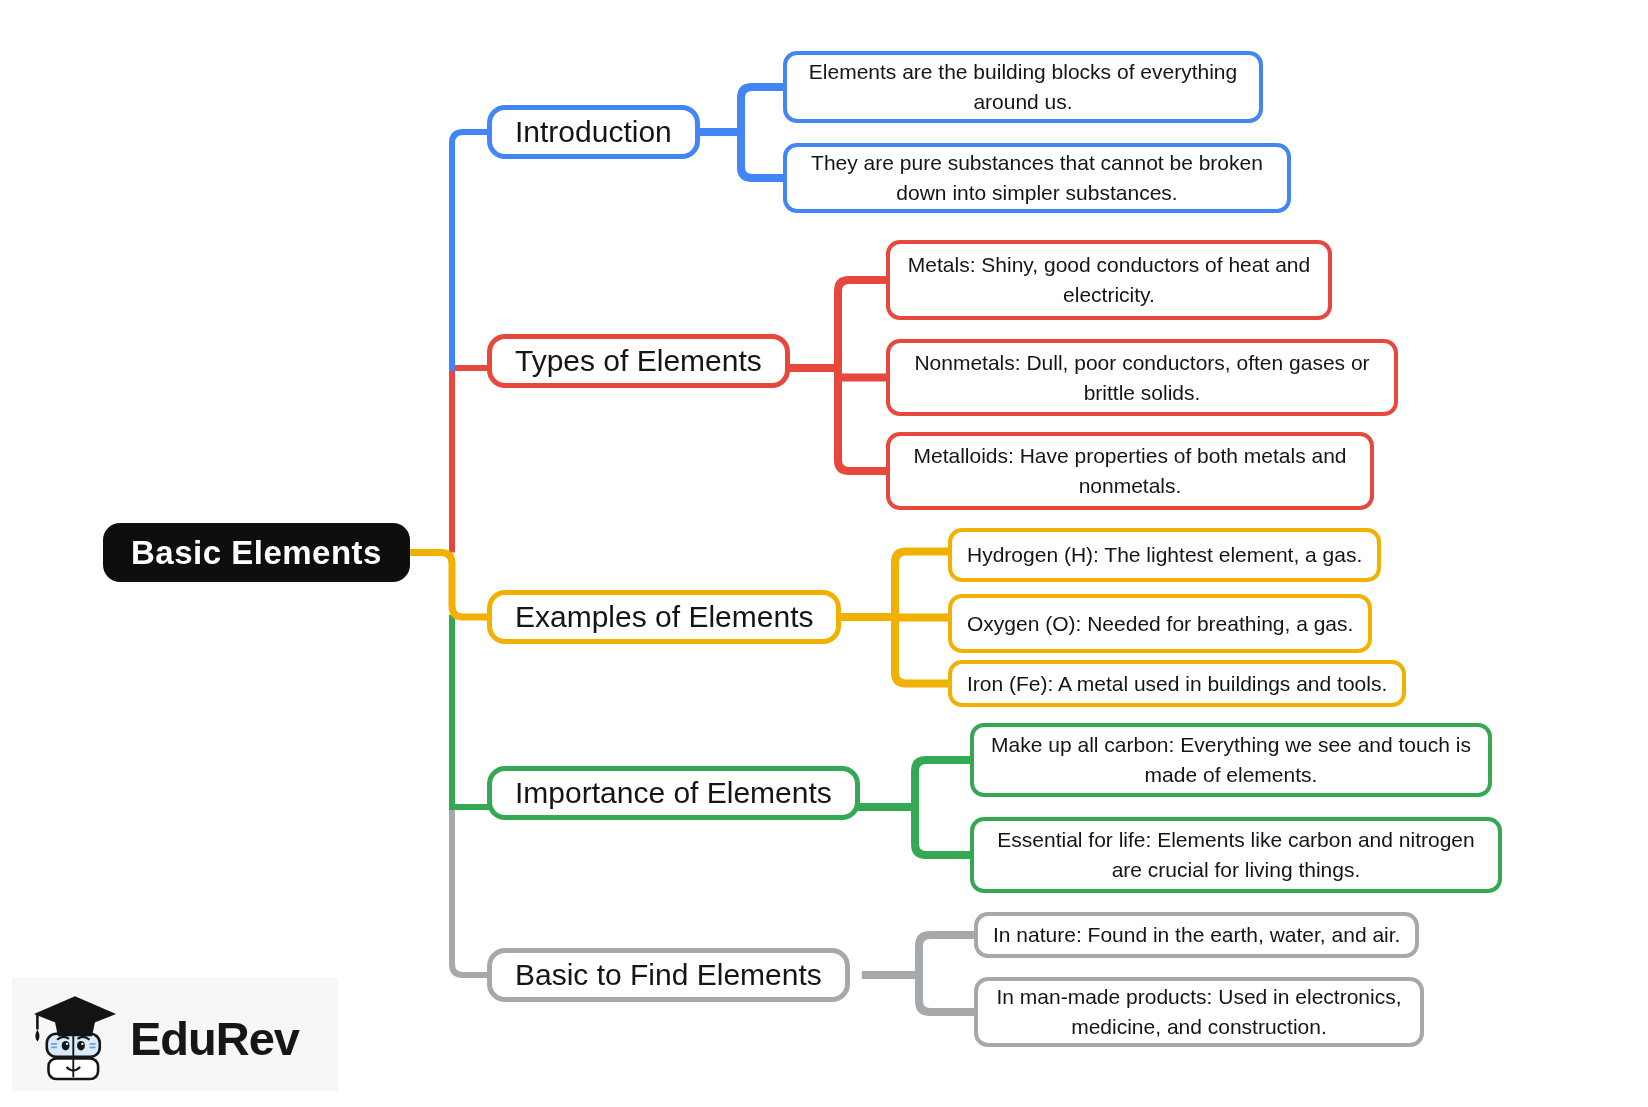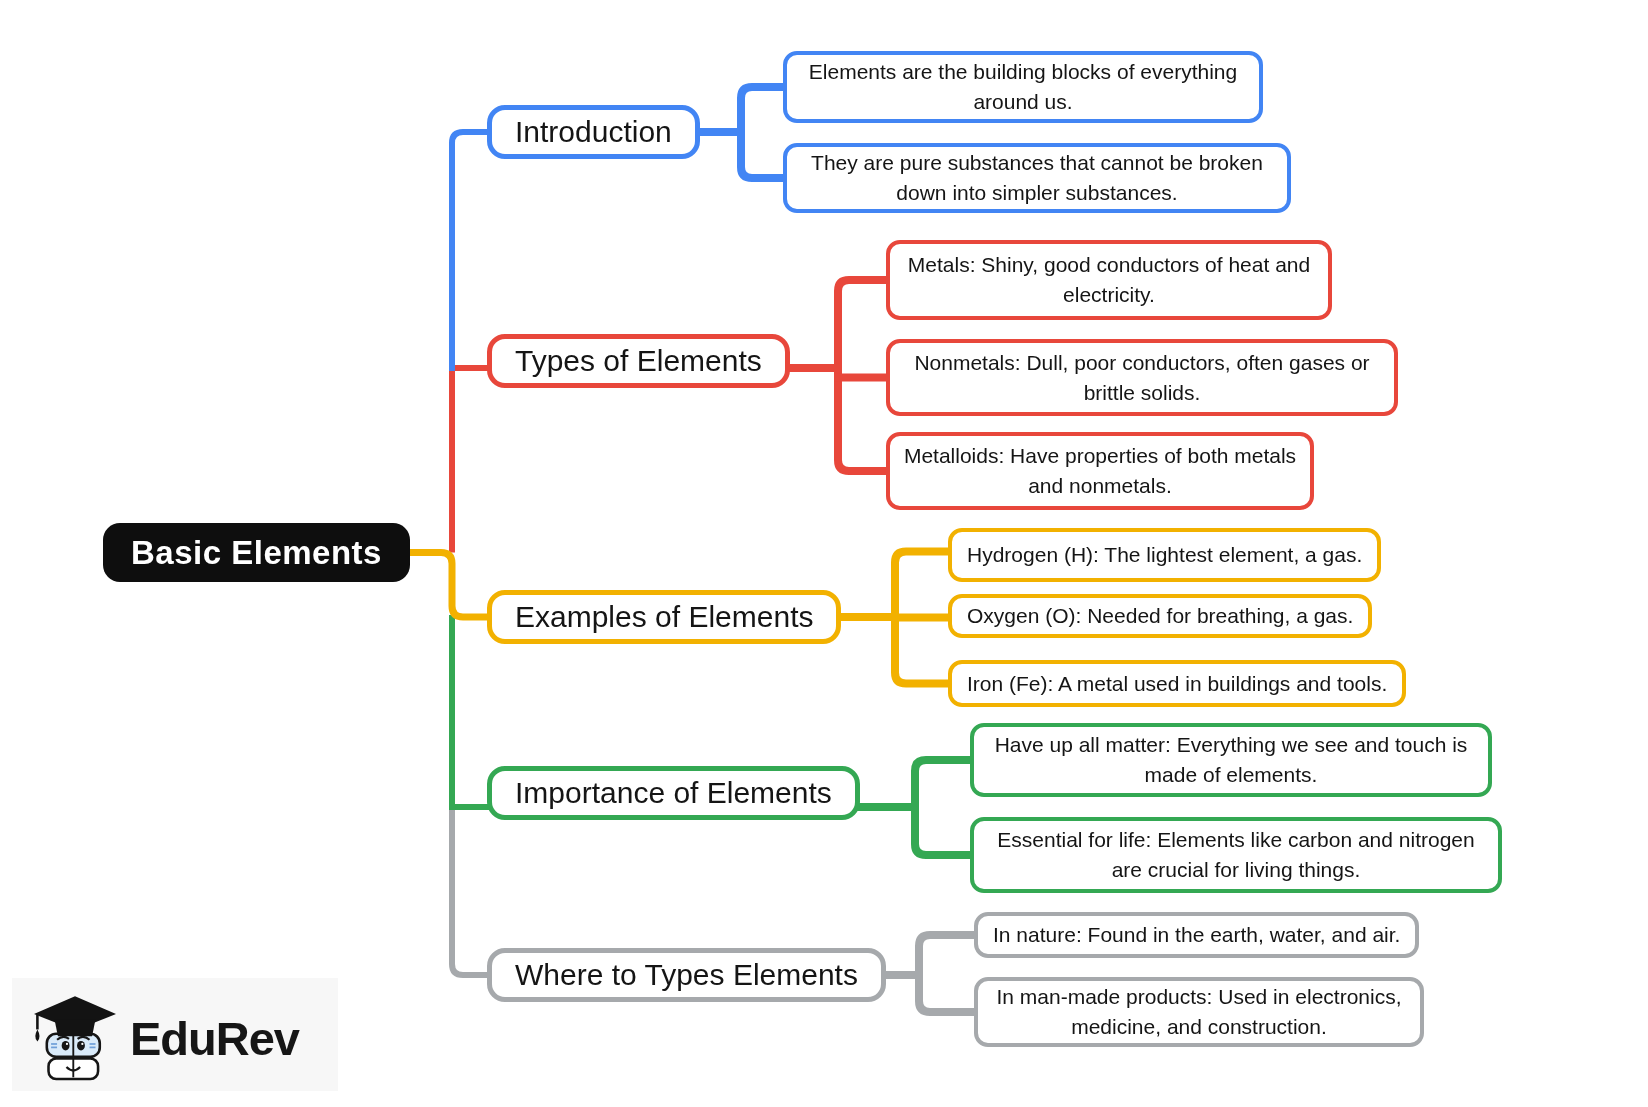--- a/index.html
+++ b/index.html
@@ -28,23 +28,23 @@
   .leaf{
     position:absolute;z-index:2;border:4px solid #888;border-radius:14px;background:#ffffff;
     font-size:21px;line-height:1.42;text-align:center;color:#151515;
     display:flex;align-items:center;justify-content:center;box-sizing:border-box;padding:2px 13px;
   }
   .leaf.single{white-space:nowrap;padding:0 15px;}
   #leaf-0-0{left:783px;top:51px;width:480px;height:72px;}
   #leaf-0-1{left:783px;top:143px;width:508px;height:70px;}
   #leaf-1-0{left:886px;top:240px;width:446px;height:80px;}
   #leaf-1-1{left:886px;top:339px;width:512px;height:77px;}
-  #leaf-1-2{left:886px;top:432px;width:428px;height:78px;}
+  #leaf-1-2{left:886px;top:432px;width:488px;height:78px;}
   #leaf-2-0{left:948px;top:528px;height:54px;}
-  #leaf-2-1{left:948px;top:594px;height:44px;}
+  #leaf-2-1{left:948px;top:594px;height:59px;}
   #leaf-2-2{left:948px;top:660px;height:47px;text-align:right;}
   #leaf-3-0{left:970px;top:723px;width:522px;height:74px;}
   #leaf-3-1{left:970px;top:817px;width:532px;height:76px;}
   #leaf-4-0{left:974px;top:912px;height:46px;}
   #leaf-4-1{left:974px;top:977px;width:450px;height:70px;}
   .logo-bg{
     position:absolute;left:12px;top:978px;width:326px;height:113px;background:#f7f7f7;z-index:1;
   }
   .logo{
     position:absolute;left:28px;top:988px;height:100px;display:flex;align-items:center;gap:8px;z-index:2;
@@ -78,34 +78,34 @@
       <path d="M 977 935 H 930 Q 919 935 919 946 V 1001 Q 919 1012 930 1012 H 977" stroke="#A6A9AC" stroke-width="8" fill="none"></path>
       <path d="M 861.796875 975 H 923" stroke="#A6A9AC" stroke-width="8" fill="none"></path>
     </svg>
 
   <div class="node root-node" style="background-color: rgb(14, 14, 14);">Basic Elements</div>
 
   <div class="node branch-node" id="bn-0" style="border-color: rgb(66, 133, 244);">Introduction</div>
   <div class="node branch-node" id="bn-1" style="border-color: rgb(232, 71, 59);">Types of Elements</div>
   <div class="node branch-node" id="bn-2" style="border-color: rgb(242, 177, 0);">Examples of Elements</div>
   <div class="node branch-node" id="bn-3" style="border-color: rgb(52, 168, 83);">Importance of Elements</div>
-  <div class="node branch-node" id="bn-4" style="border-color: rgb(166, 169, 172);">Where to Types Elements</div>
+  <div class="node branch-node" id="bn-4" style="border-color: rgb(166, 169, 172);">Basic to Find Elements</div>
 
   <div class="leaf" id="leaf-0-0" style="border-color: rgb(66, 133, 244);">Elements are the building blocks of everything around us.</div>
   <div class="leaf" id="leaf-0-1" style="border-color: rgb(66, 133, 244);">They are pure substances that cannot be broken down into simpler substances.</div>
 
   <div class="leaf" id="leaf-1-0" style="border-color: rgb(232, 71, 59);">Metals: Shiny, good conductors of heat and electricity.</div>
   <div class="leaf" id="leaf-1-1" style="border-color: rgb(232, 71, 59);">Nonmetals: Dull, poor conductors, often gases or brittle solids.</div>
   <div class="leaf" id="leaf-1-2" style="border-color: rgb(232, 71, 59);">Metalloids: Have properties of both metals and nonmetals.</div>
 
   <div class="leaf single" id="leaf-2-0" style="border-color: rgb(242, 177, 0);">Hydrogen (H): The lightest element, a gas.</div>
   <div class="leaf single" id="leaf-2-1" style="border-color: rgb(242, 177, 0);">Oxygen (O): Needed for breathing, a gas.</div>
   <div class="leaf single" id="leaf-2-2" style="border-color: rgb(242, 177, 0);">Iron (Fe): A metal used in buildings and tools.</div>
 
-  <div class="leaf" id="leaf-3-0" style="border-color: rgb(52, 168, 83);">Have up all matter: Everything we see and touch is made of elements.</div>
+  <div class="leaf" id="leaf-3-0" style="border-color: rgb(52, 168, 83);">Make up all carbon: Everything we see and touch is made of elements.</div>
   <div class="leaf" id="leaf-3-1" style="border-color: rgb(52, 168, 83);">Essential for life: Elements like carbon and nitrogen are crucial for living things.</div>
 
   <div class="leaf single" id="leaf-4-0" style="border-color: rgb(166, 169, 172);">In nature: Found in the earth, water, and air.</div>
   <div class="leaf" id="leaf-4-1" style="border-color: rgb(166, 169, 172);">In man-made products: Used in electronics, medicine, and construction.</div>
 
   <div class="logo-bg"></div>
   <div class="logo">
     <svg width="94" height="100" viewBox="0 0 110 110">
       <rect x="22" y="50" width="62" height="27" rx="11" fill="#d9eaf9" stroke="#161616" stroke-width="3"></rect>
       <rect x="24" y="79" width="58" height="24" rx="9" fill="#ffffff" stroke="#161616" stroke-width="3"></rect>

